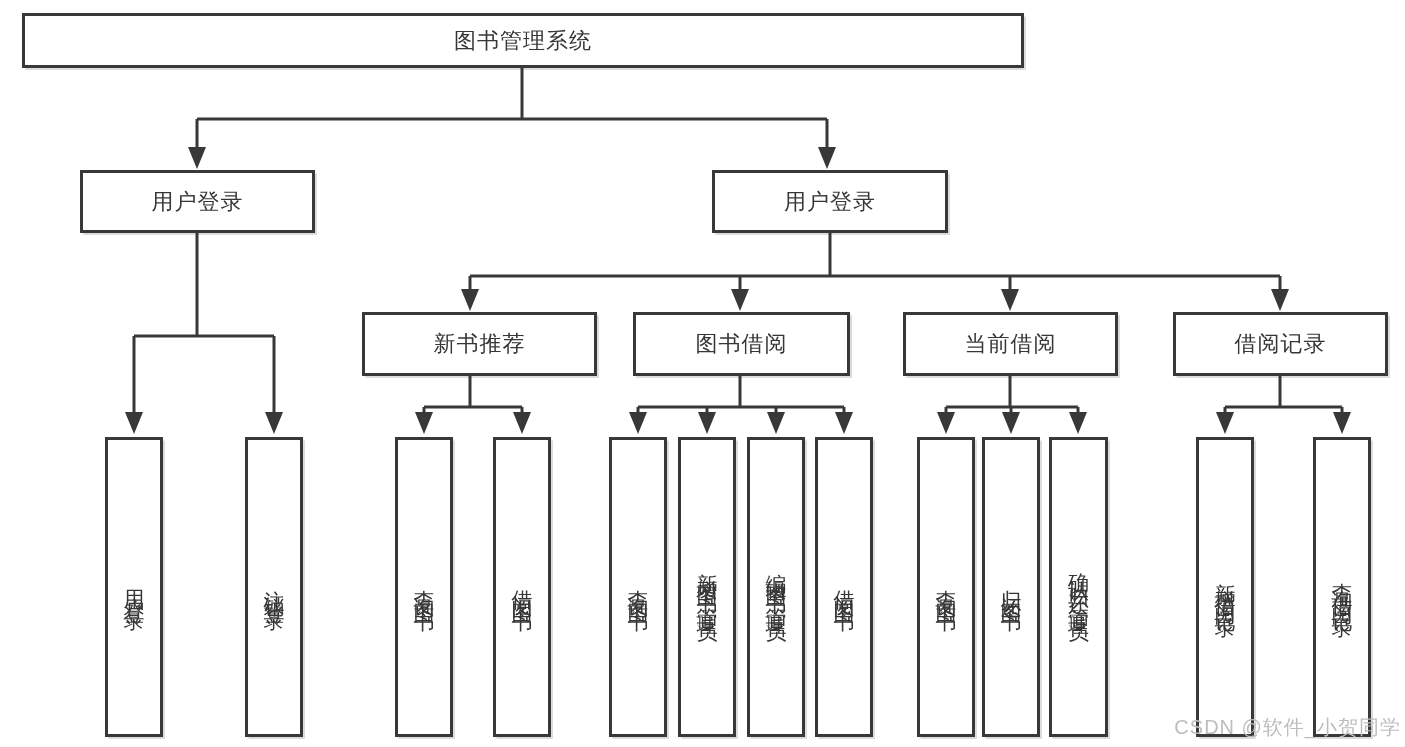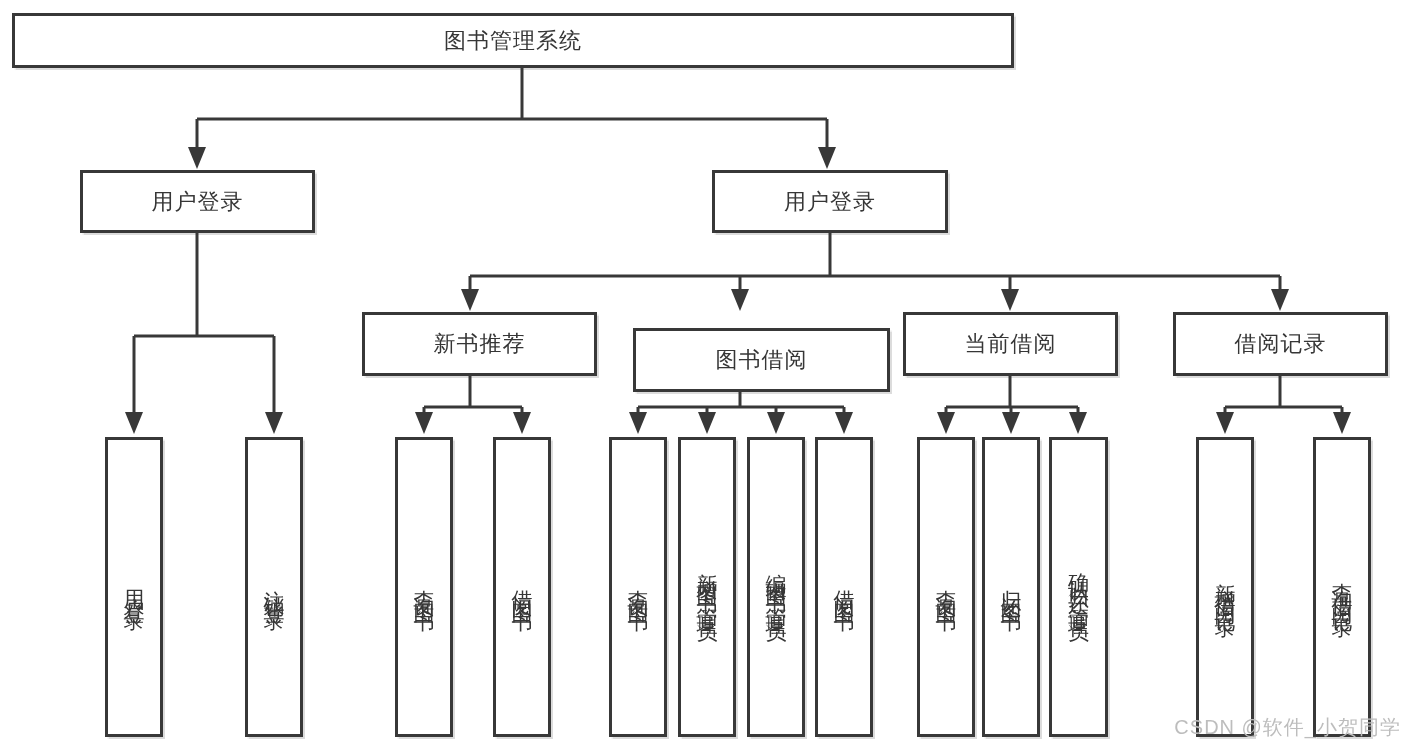--- a/index.html
+++ b/index.html
@@ -112,35 +112,35 @@
     <polygon points="1069,412 1087,412 1078,434"></polygon>
 
     <line x1="1280" y1="376" x2="1280" y2="407"></line>
     <line x1="1225" y1="407" x2="1342" y2="407"></line>
     <line x1="1225" y1="407" x2="1225" y2="417"></line>
     <line x1="1342" y1="407" x2="1342" y2="417"></line>
     <polygon points="1216,412 1234,412 1225,434"></polygon>
     <polygon points="1333,412 1351,412 1342,434"></polygon>
   </svg>
 
-  <div class="node h-node" style="left:12px;top:13px;width:1002px;height:55px;">
+  <div class="node h-node" style="left:22px;top:13px;width:1002px;height:55px;">
     <span>图书管理系统</span>
   </div>
 
   <div class="node h-node" style="left:80px;top:170px;width:235px;height:63px;">
     <span>用户登录</span>
   </div>
   <div class="node h-node" style="left:712px;top:170px;width:236px;height:63px;">
     <span>用户登录</span>
   </div>
 
   <div class="node h-node" style="left:362px;top:312px;width:235px;height:64px;">
     <span>新书推荐</span>
   </div>
-  <div class="node h-node" style="left:633px;top:312px;width:257px;height:64px;margin-top:16px;">
+  <div class="node h-node" style="left:633px;top:312px;width:217px;height:64px;">
     <span>图书借阅</span>
   </div>
   <div class="node h-node" style="left:903px;top:312px;width:215px;height:64px;">
     <span>当前借阅</span>
   </div>
   <div class="node h-node" style="left:1173px;top:312px;width:215px;height:64px;">
     <span>借阅记录</span>
   </div>
 
   <div class="node v-node" style="left:105px;top:437px;width:58px;height:300px;">

